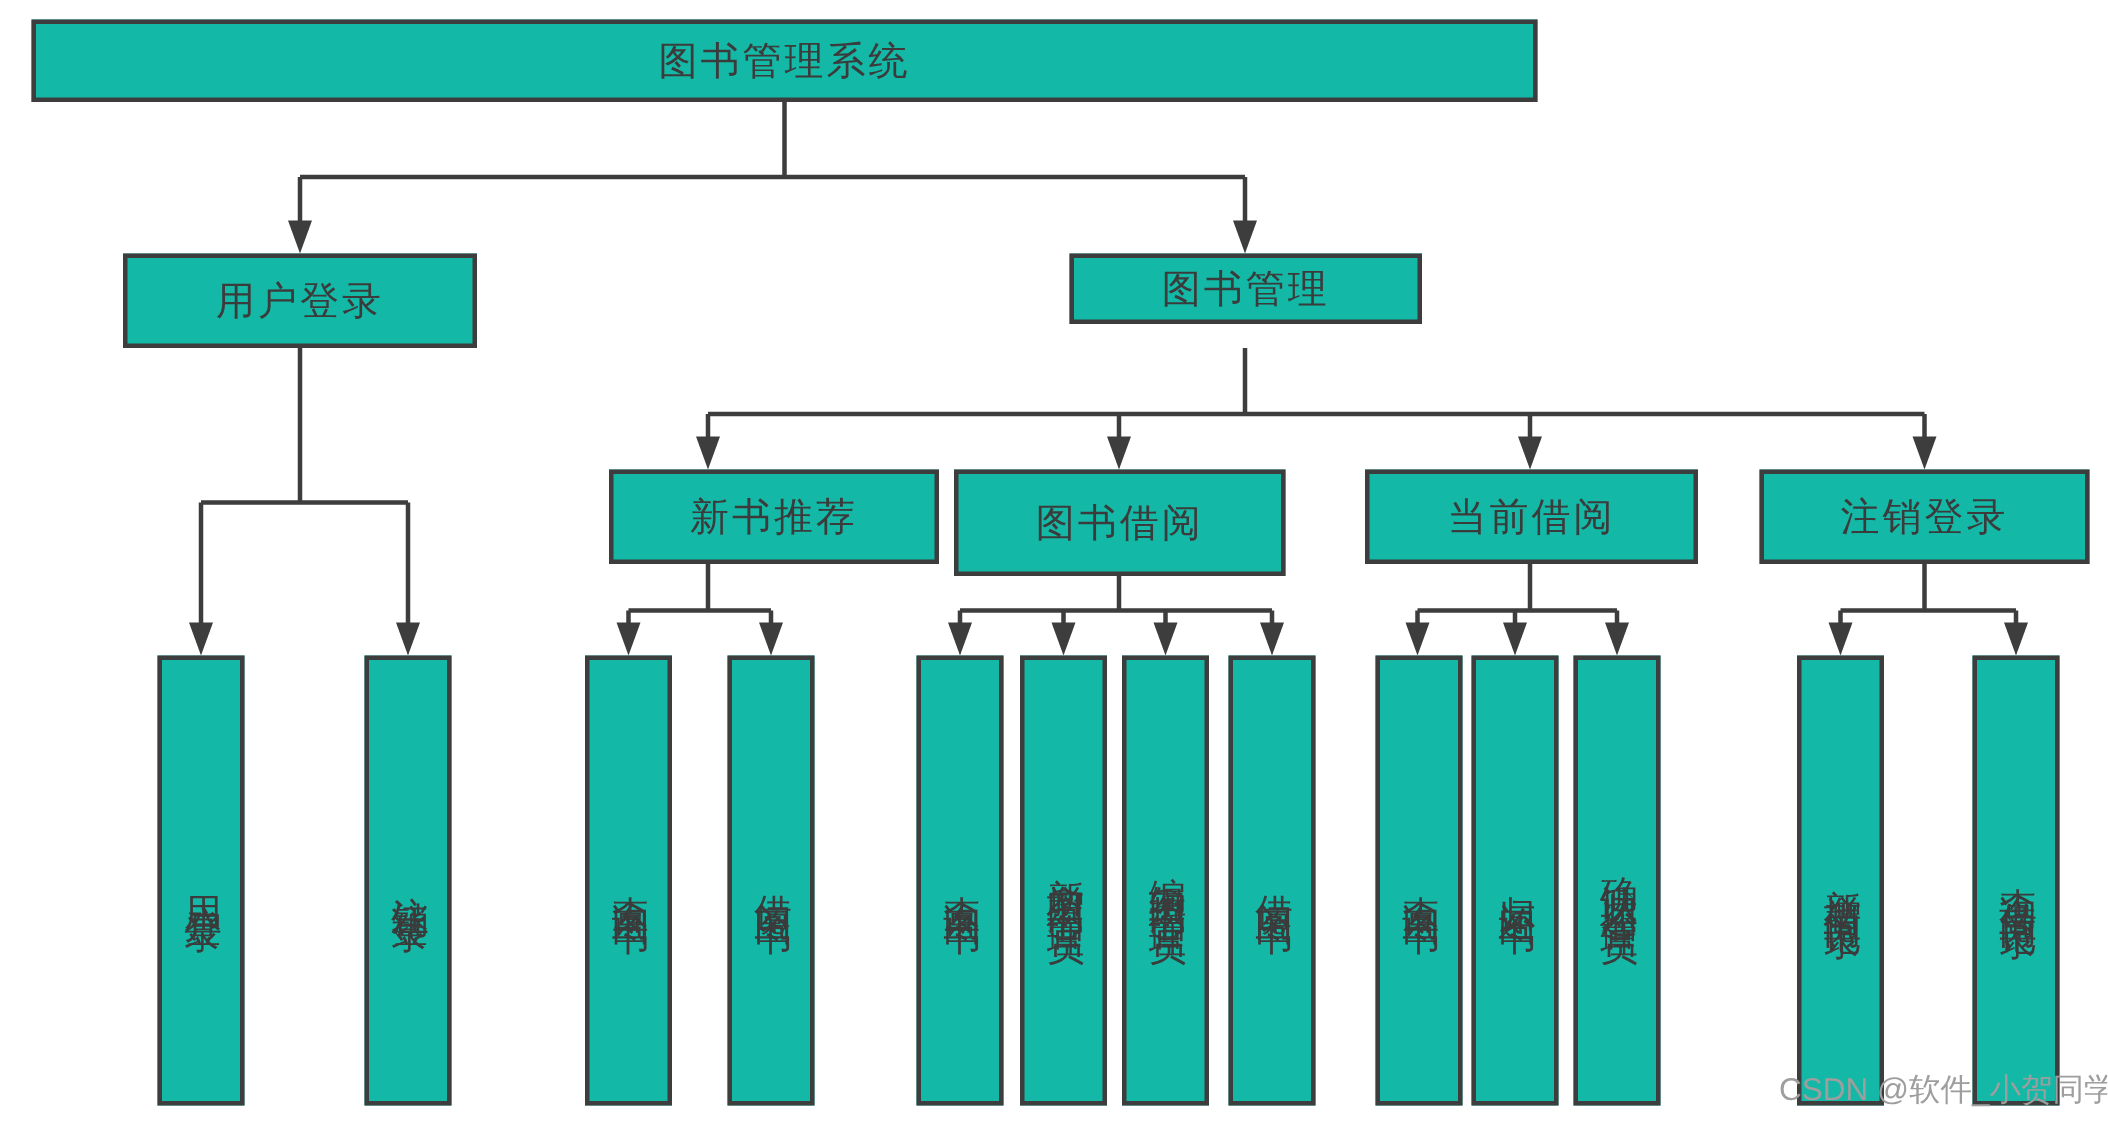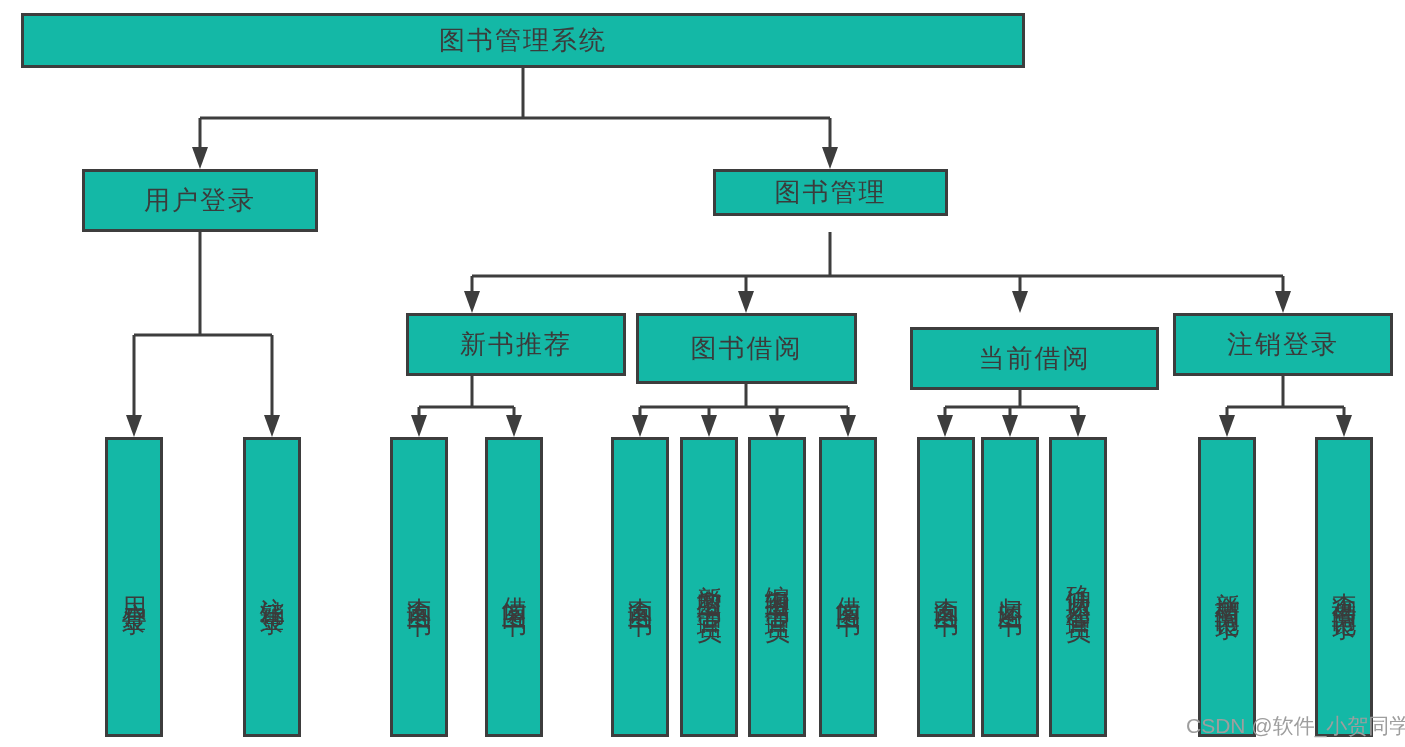--- a/index.html
+++ b/index.html
@@ -87,21 +87,21 @@
   <div class="node" style="left:713px;top:169px;width:235px;height:47px;">
     <span class="hlabel">图书管理</span>
   </div>
 
   <div class="node" style="left:362px;top:313px;width:220px;height:63px;margin-left:44px;">
     <span class="hlabel">新书推荐</span>
   </div>
   <div class="node" style="left:636px;top:313px;width:221px;height:71px;">
     <span class="hlabel">图书借阅</span>
   </div>
-  <div class="node" style="left:910px;top:327px;width:249px;height:63px;text-align:right;">
+  <div class="node" style="left:910px;top:313px;width:222px;height:63px;text-align:right;">
     <span class="hlabel">当前借阅</span>
   </div>
   <div class="node" style="left:1173px;top:313px;width:220px;height:63px;">
     <span class="hlabel">注销登录</span>
   </div>
 
   <div class="node" style="left:105px;top:437px;width:58px;height:300px;">
     <span class="vlabel">用户登录</span>
   </div>
   <div class="node" style="left:243px;top:437px;width:58px;height:300px;">

